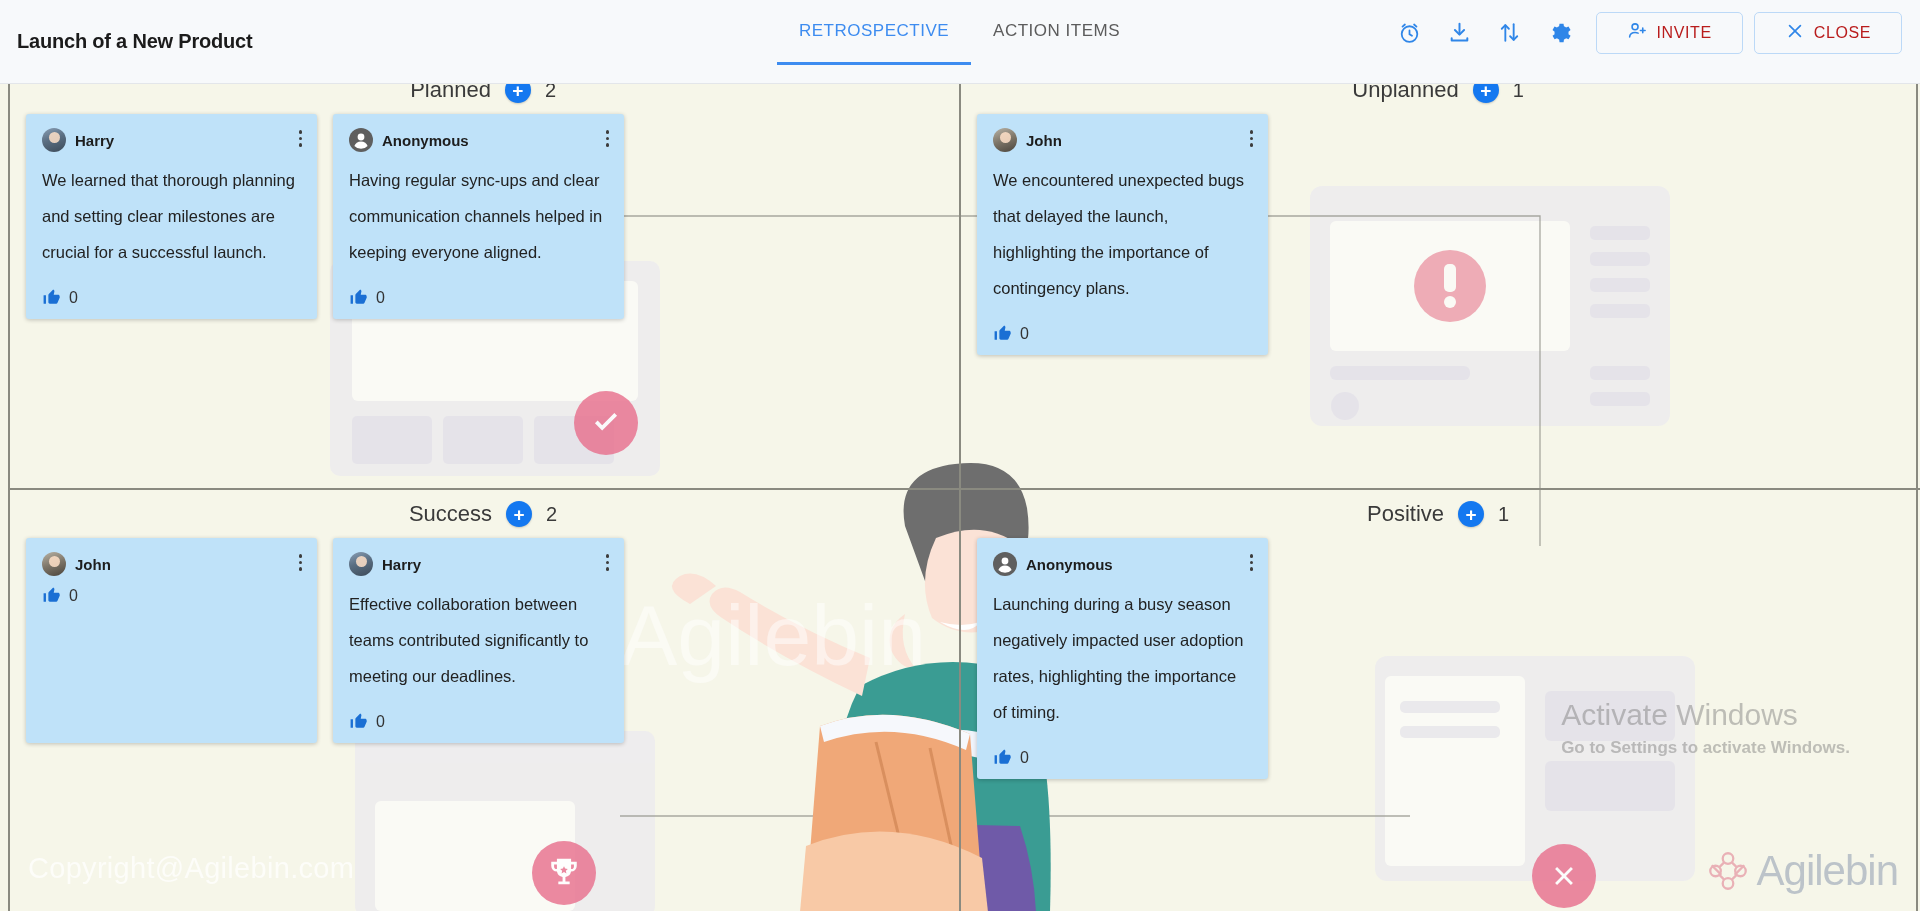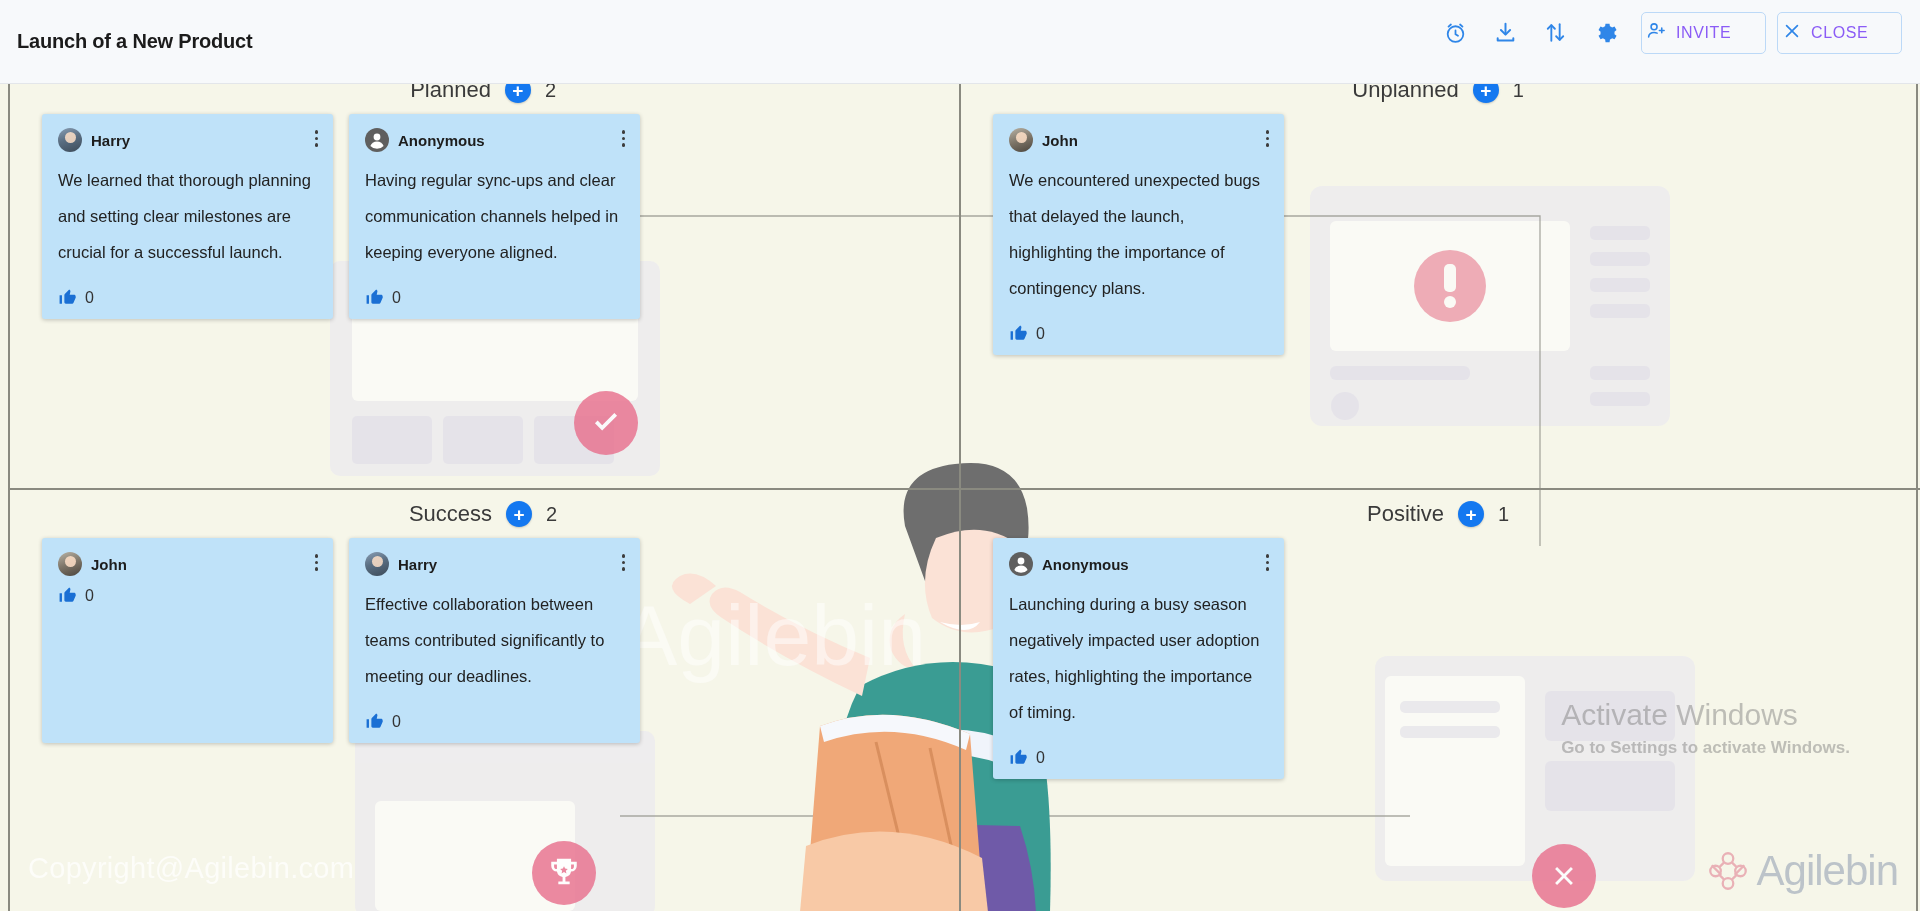--- a/index.html
+++ b/index.html
@@ -46,23 +46,23 @@
   }
   .icon-btn {
     width: 50px; height: 50px;
     display: flex; align-items: center; justify-content: center;
     cursor: pointer; color: #2f86e8;
   }
   .pill-btn {
     height: 42px; min-width: 125px;
     border: 1px solid #bcd9f7; border-radius: 5px;
     background: #f7f9fb;
-    display: flex; align-items: center; justify-content: flex-start;
-    gap: 9px; padding: 0 4px;
-    color: #8b5cf6; font-size: 16px; letter-spacing: .6px;
+    display: flex; align-items: center; justify-content: flex-end;
+    gap: 9px; padding: 0 30px;
+    color: #b91c1c; font-size: 16px; letter-spacing: .6px;
     cursor: pointer;
     margin-left: 11px;
   }
 
   
   .board {
     position: absolute; top: 65px; left: 0;
     width: 1920px; height: 846px;
     background: #f6f6e9;
     border-top: 1px solid #d8d8cd;
@@ -89,21 +89,21 @@
   .q-add {
     width: 26px; height: 26px; border-radius: 50%;
     background: #1478f0; color: #fff;
     display: flex; align-items: center; justify-content: center;
     font-size: 19px; line-height: 1; font-weight: 600;
     cursor: pointer; flex: none;
     box-shadow: 0 1px 2px rgba(0,0,0,.18);
   }
   .q-count { font-size: 20px; color: #3a3a3a; min-width: 14px; }
 
-  .cards { display: flex; gap: 16px; padding-left: 32px; }
+  .cards { display: flex; gap: 16px; padding-left: 16px; }
 
   .card {
     width: 291px;
     background: #bfe2f9;
     border-radius: 3px;
     box-shadow: 0 1px 4px rgba(0,0,0,.22);
     padding: 14px 16px 12px 16px;
     display: flex; flex-direction: column;
     position: relative;
   }
@@ -171,20 +171,24 @@
   }
   .win-activate .t1 { font-size: 30px; }
   .win-activate .t2 { font-size: 17px; font-weight: bold; }
 </style>
 </head>
 <body>
 
 <div class="topbar">
   <div class="board-title">Launch of a New Product</div>
 
+  <div class="tabs">
+    <div class="tab active">RETROSPECTIVE</div>
+    <div class="tab">ACTION ITEMS</div>
+  </div>
 
   <div class="actions">
     <div class="icon-btn">
       <svg viewBox="0 0 24 24" width="25" height="25" fill="none" stroke="#2f86e8" stroke-width="1.7" stroke-linecap="round">
         <circle cx="12" cy="13.5" r="7.5"></circle>
           <path d="M12 10v3.6l2.4 1.6"></path>
         <path d="M5.3 6.4 7.6 4.3M18.7 6.4l-2.3-2.1"></path>
       </svg>
     </div>
     <div class="icon-btn">

